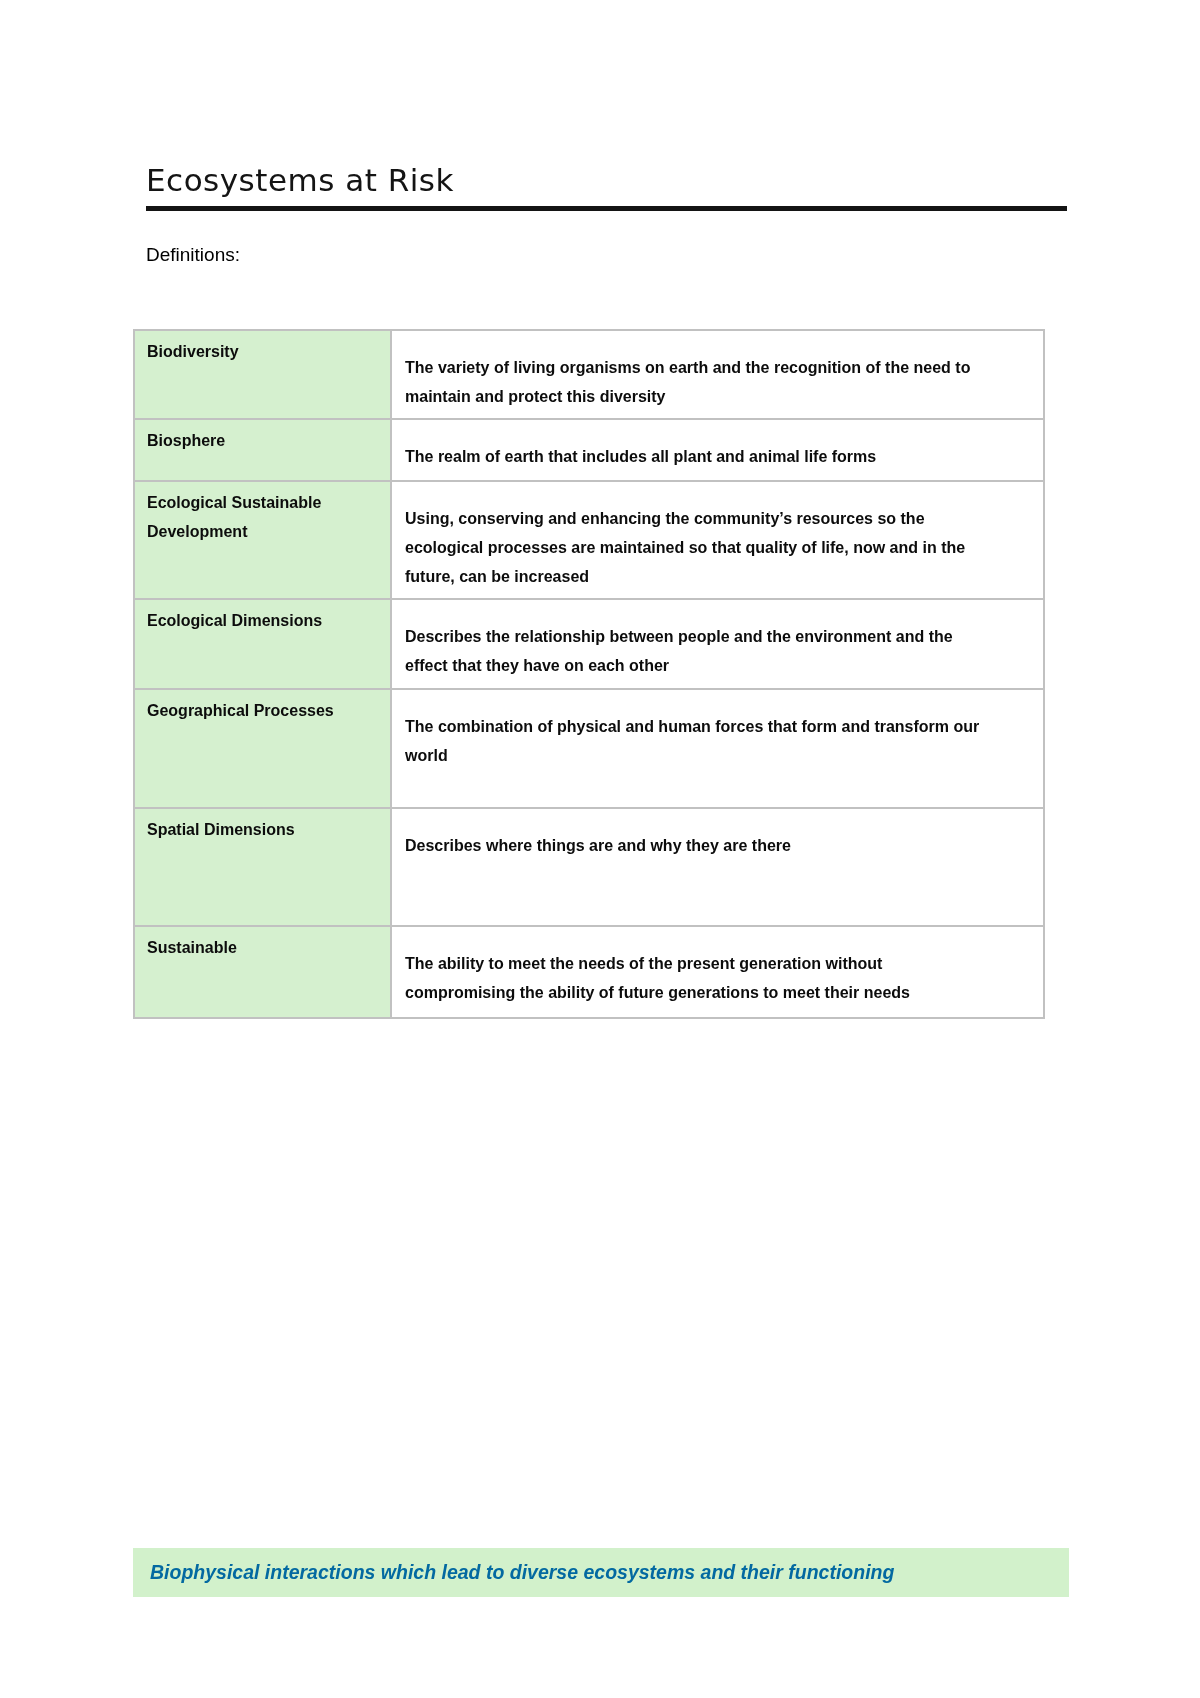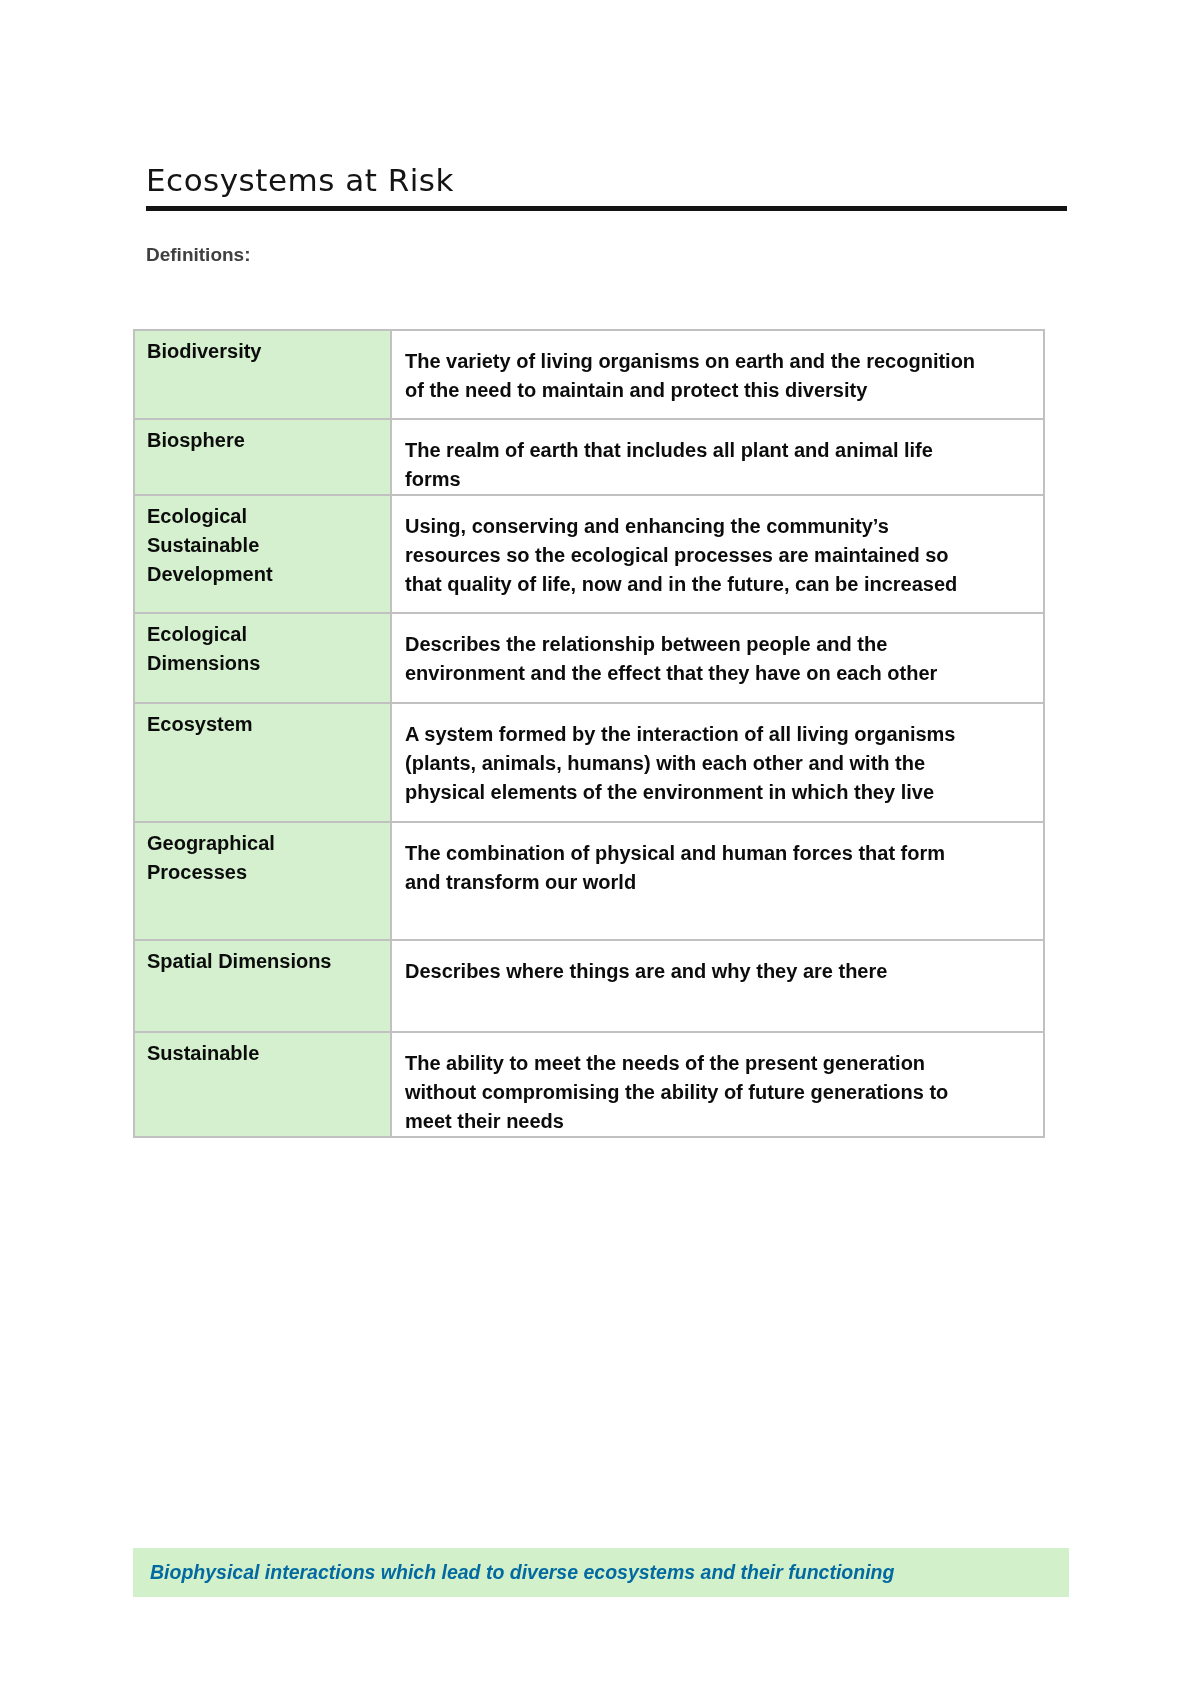--- a/index.html
+++ b/index.html
@@ -38,53 +38,53 @@
     width: 921px;
     height: 5px;
     background: #141414;
   }
 
   
   .section-label {
     position: absolute;
     left: 146px;
     top: 243px;
-    font-weight: 700;
+    font-weight: 400;
     font-size: 19px;
     line-height: 24px;
-    color: #404040;
+    color: #000000;
   }
 
   
   .def-table {
     position: absolute;
     left: 133px;
     top: 329px;
     width: 910px;
     border-collapse: collapse;
     table-layout: fixed;
     border: 2px solid #a9a9a9;
   }
   .def-table col.c1 { width: 257px; }
   .def-table col.c2 { width: 653px; }
   .def-table td {
     border: 2px solid var(--border-color, #c1c1c1);
     vertical-align: top;
     font-weight: 700;
-    font-size: 20px;
+    font-size: 16px;
     line-height: 29px;
     color: #0c0c0c;
   }
   td.term-cell {
     background: var(--cell-green, #d5f0cf);
     padding: 6px 8px 0 12px;
   }
   td.def-cell {
     background: #ffffff;
-    padding: 16px 8px 0 13px;
+    padding: 22px 8px 0 13px;
   }
   .term-text { max-width: 216px; }
   .def-text  { max-width: 580px; }
 
   .def-table tr:nth-child(1) { height: 89px; }
   .def-table tr:nth-child(2) { height: 62px; }
   .def-table tr:nth-child(3) { height: 118px; }
   .def-table tr:nth-child(4) { height: 90px; }
   .def-table tr:nth-child(5) { height: 119px; }
   .def-table tr:nth-child(6) { height: 118px; }
@@ -159,28 +159,20 @@
 
   <tr class="def-row">
     <td class="term-cell">
       <div class="term-text">Ecological Dimensions</div>
     </td>
     <td class="def-cell">
       <div class="def-text">Describes the relationship between people and the environment and the effect that they have on each other</div>
     </td>
   </tr>
 
-  <tr class="def-row">
-    <td class="term-cell">
-      <div class="term-text">Ecosystem</div>
-    </td>
-    <td class="def-cell">
-      <div class="def-text">A system formed by the interaction of all living organisms (plants, animals, humans) with each other and with the physical elements of the environment in which they live</div>
-    </td>
-  </tr>
 
 
   <tr class="def-row">
     <td class="term-cell">
       <div class="term-text">Geographical Processes</div>
     </td>
     <td class="def-cell">
       <div class="def-text">The combination of physical and human forces that form and transform our world</div>
     </td>
   </tr>

